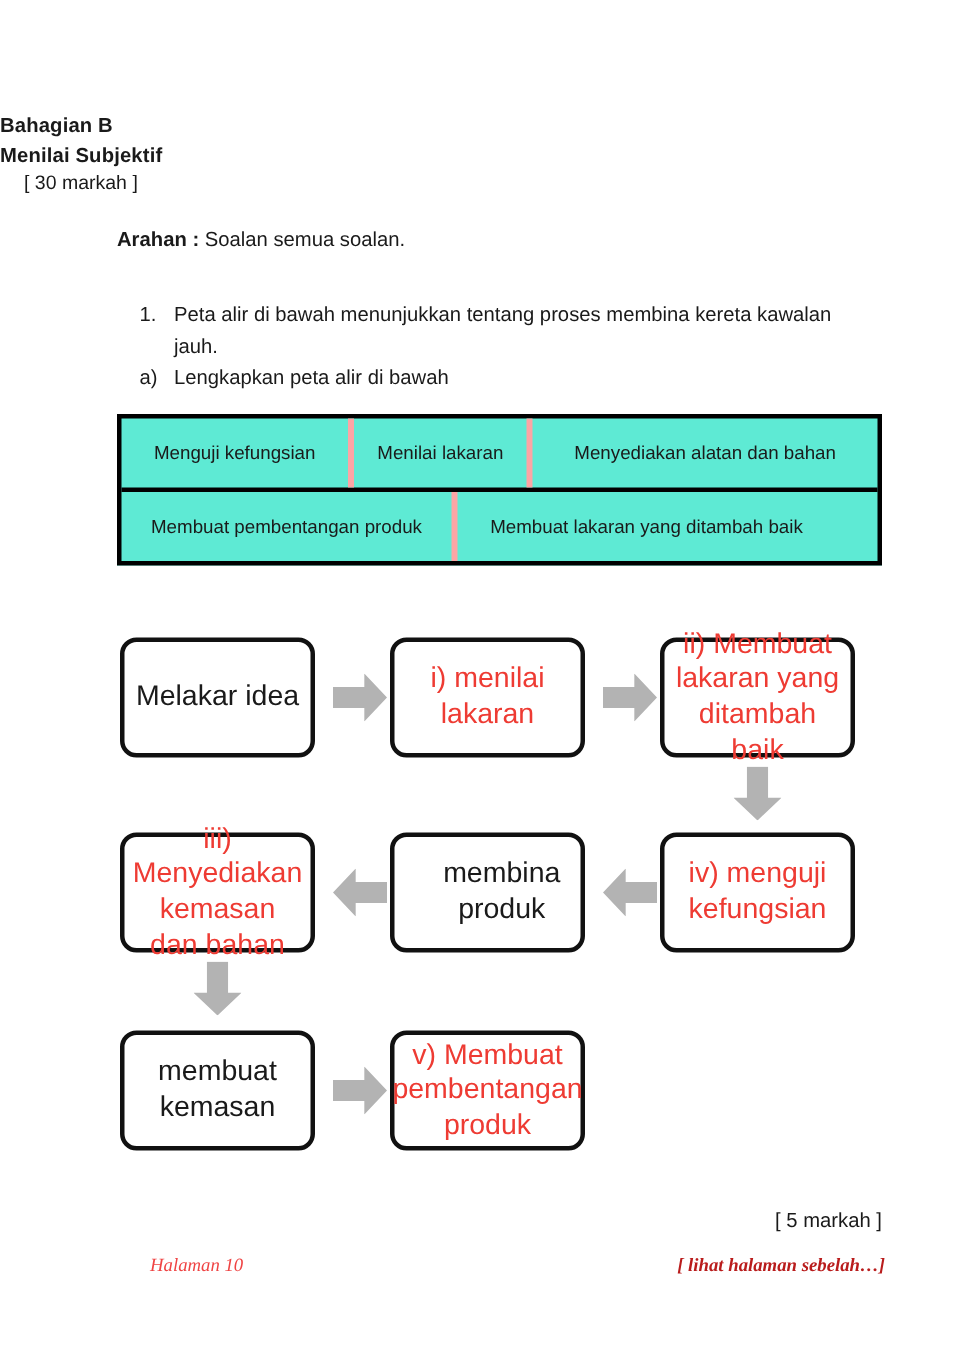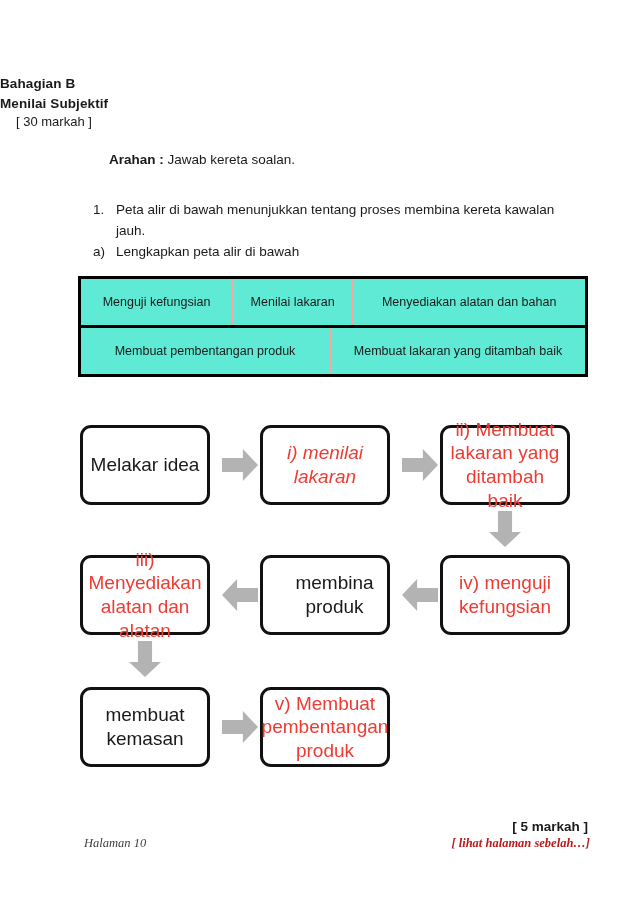--- a/index.html
+++ b/index.html
@@ -47,21 +47,20 @@
 
   
   .arahan {
     position: absolute;
     left: 78px;
     top: 152px;
     font-size: 13.5px;
   }
   .arahan-label {
     font-weight: bold;
-    margin-left: 31px;
   }
 
   
   .question {
     position: absolute;
     left: 93px;
     top: 200px;
     width: 490px;
     font-size: 13.5px;
     line-height: 1.52;
@@ -105,21 +104,21 @@
   .wb-cell {
     display: flex;
     align-items: center;
     justify-content: center;
     font-size: 12.5px;
     box-sizing: border-box;
     padding: 0 6px;
     text-align: center;
   }
   .wb-cell + .wb-cell {
-    border-left: 2px solid #fca5a5;
+    border-left: 4px solid #fca5a5;
   }
 
   
   .flow {
     position: absolute;
     left: 0;
     top: 425px;
     width: 638px;
     height: 350px;
   }
@@ -138,21 +137,21 @@
     font-size: 19px;
     line-height: 1.24;
     padding: 2px 5px;
   }
   .node.answer {
     color: #ee3b33;
   }
 
   
   .n-melakar    { left: 80px;  top: 0px; }
-  .n-menilai    { left: 260px; top: 0px; font-style: italic; }
+  .n-menilai    { left: 260px; top: 0px; }
   .n-lakaran    { left: 440px; top: 0px; }
   .n-menyedia   { left: 80px;  top: 130px; }
   .n-membina    { left: 260px; top: 130px; padding-left: 24px; }
   .n-menguji    { left: 440px; top: 130px; }
   .n-kemasan    { left: 80px;  top: 262px; }
   .n-pembentang { left: 260px; top: 262px; }
 
   
   .arrow {
     position: absolute;
@@ -181,31 +180,30 @@
   .a-5 { left: 402px; top: 154px; }
   .a-6 { left: 129px; top: 216px; }
   .a-7 { left: 222px; top: 286px; }
 
   
   .marks {
     position: absolute;
     right: 50px;
     top: 806px;
     font-size: 13.5px;
-    font-weight: bold;
-    margin-top: 13px;
+    font-weight: normal;
   }
   .foot-left {
     position: absolute;
-    left: 84px;
+    left: 100px;
     top: 836px;
     font-family: "Liberation Serif", serif;
     font-style: italic;
     font-size: 12.5px;
-    color: #404040;
+    color: #ef4444;
   }
   .foot-right {
     position: absolute;
     right: 48px;
     top: 836px;
     font-family: "Liberation Serif", serif;
     font-style: italic;
     font-weight: bold;
     font-size: 12.5px;
     color: #b91c1c;
@@ -216,60 +214,60 @@
 
 <div class="page">
 
   <div class="header-block">
     <div class="header-line-1">Bahagian B</div>
     <div class="header-line-2">Menilai Subjektif</div>
     <div class="header-line-3">[ 30  markah ]</div>
   </div>
 
   <div class="arahan">
-    <span class="arahan-label">Arahan :</span><span> Jawab kereta soalan.</span>
+    <span class="arahan-label">Arahan :</span><span> Soalan semua soalan.</span>
   </div>
 
   <div class="question">
     <div class="q-row">
       <div class="q-num">1.</div>
       <div class="q-text">Peta alir di bawah menunjukkan tentang proses membina kereta kawalan jauh.</div>
     </div>
     <div class="q-sub">
       <div class="q-sub-num">a)</div>
       <div class="q-text">Lengkapkan peta alir di bawah</div>
     </div>
   </div>
 
   <div class="wordbank">
     <div class="wb-row first">
       <div class="wb-cell" style="width:160px">Menguji kefungsian</div>
       <div class="wb-cell" style="width:126px">Menilai lakaran</div>
       <div class="wb-cell" style="width:248px">Menyediakan alatan dan bahan</div>
     </div>
     <div class="wb-row">
-      <div class="wb-cell" style="width:248px">Membuat pembentangan produk</div>
+      <div class="wb-cell" style="width:220px">Membuat pembentangan produk</div>
       <div class="wb-cell" style="width:256px">Membuat lakaran yang ditambah baik</div>
     </div>
   </div>
 
   <div class="flow">
 
     <div class="node n-melakar">
       <span>Melakar idea</span>
     </div>
     <div class="node answer n-menilai">
       <span>i) menilai lakaran</span>
     </div>
     <div class="node answer n-lakaran">
       <span>ii) Membuat lakaran yang ditambah baik</span>
     </div>
 
     <div class="node answer n-menyedia">
-      <span>iii) Menyediakan alatan dan alatan</span>
+      <span>iii) Menyediakan kemasan dan bahan</span>
     </div>
     <div class="node n-membina">
       <span>membina produk</span>
     </div>
     <div class="node answer n-menguji">
       <span>iv) menguji kefungsian</span>
     </div>
 
     <div class="node n-kemasan">
       <span>membuat kemasan</span>

